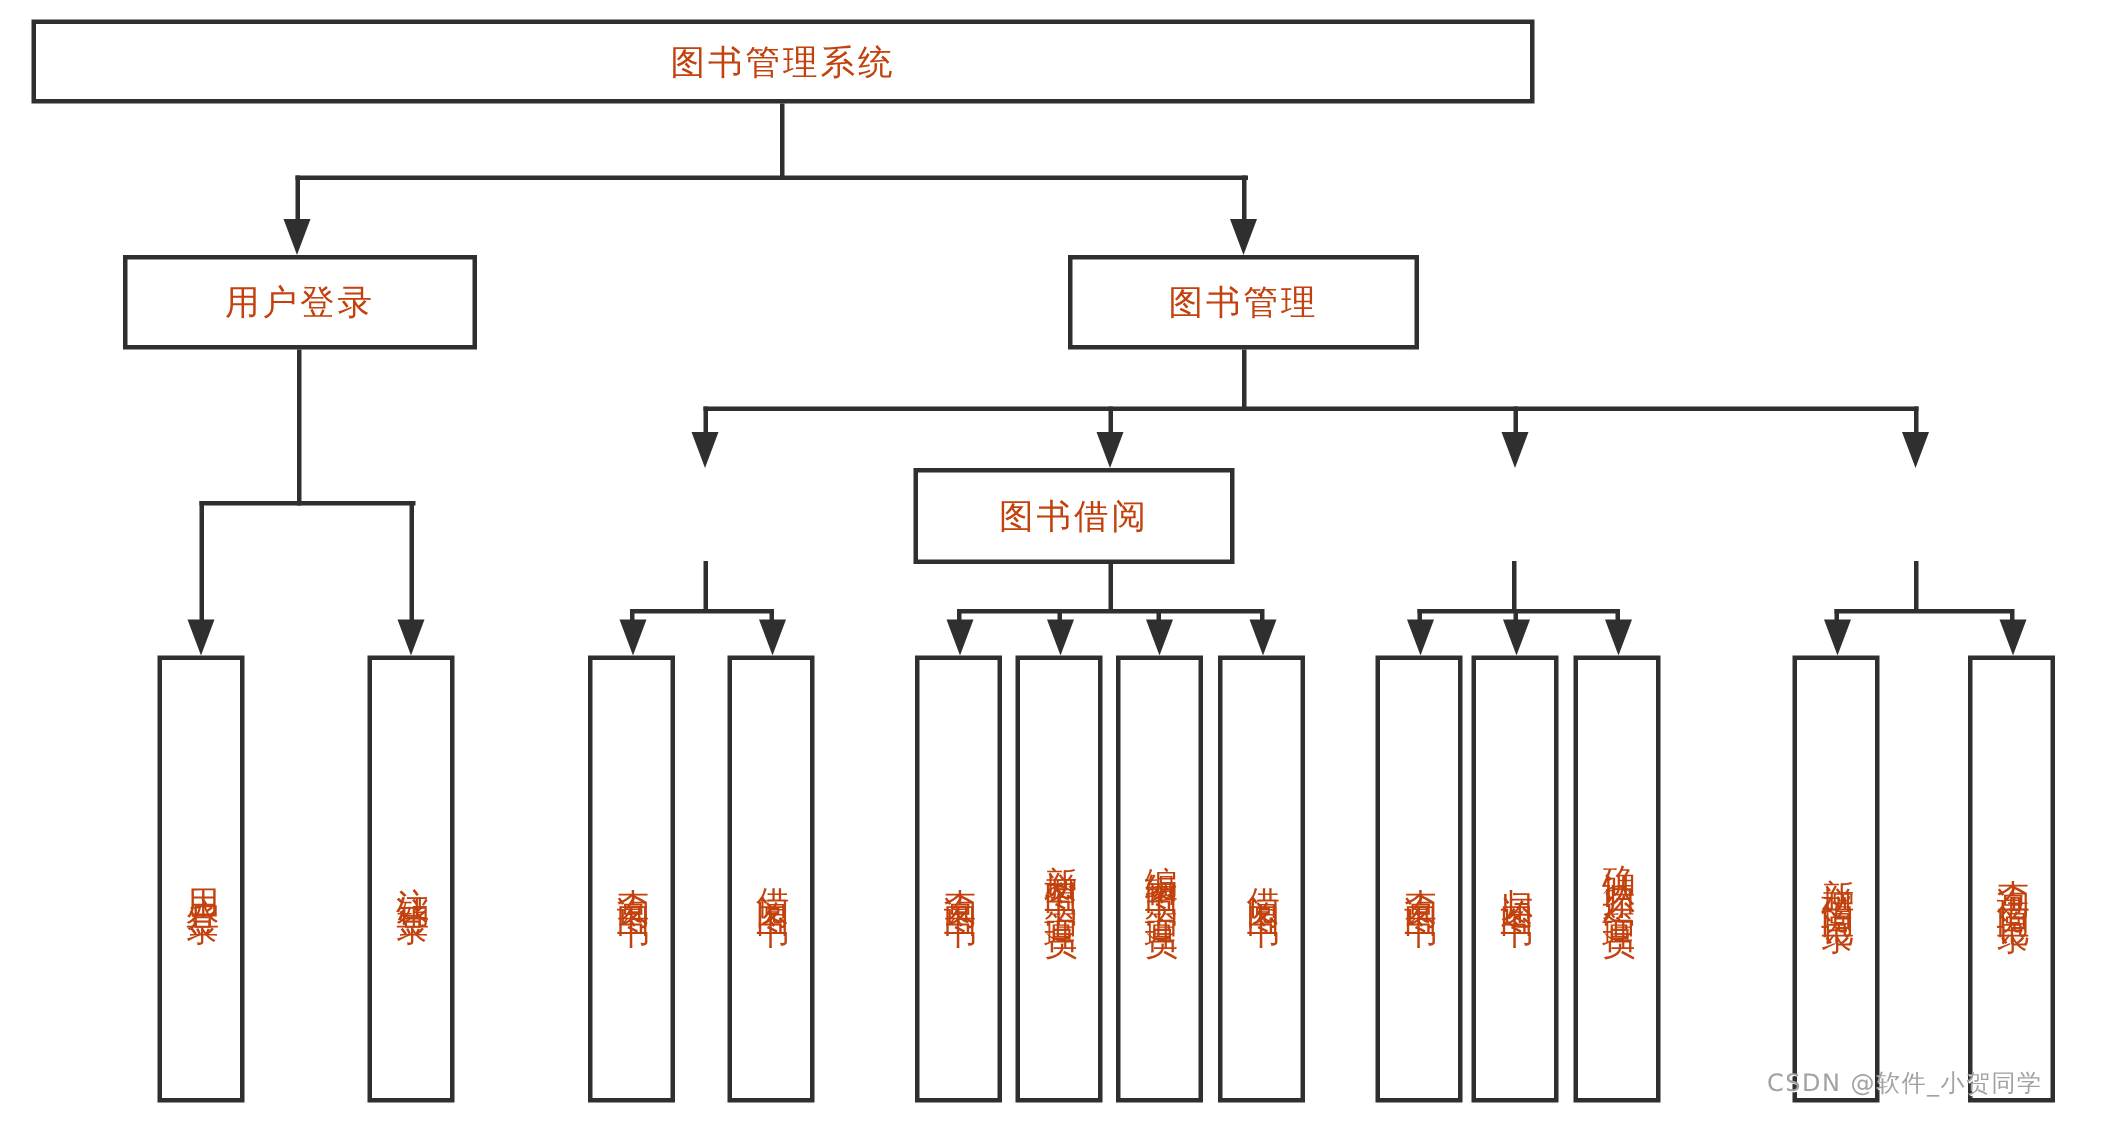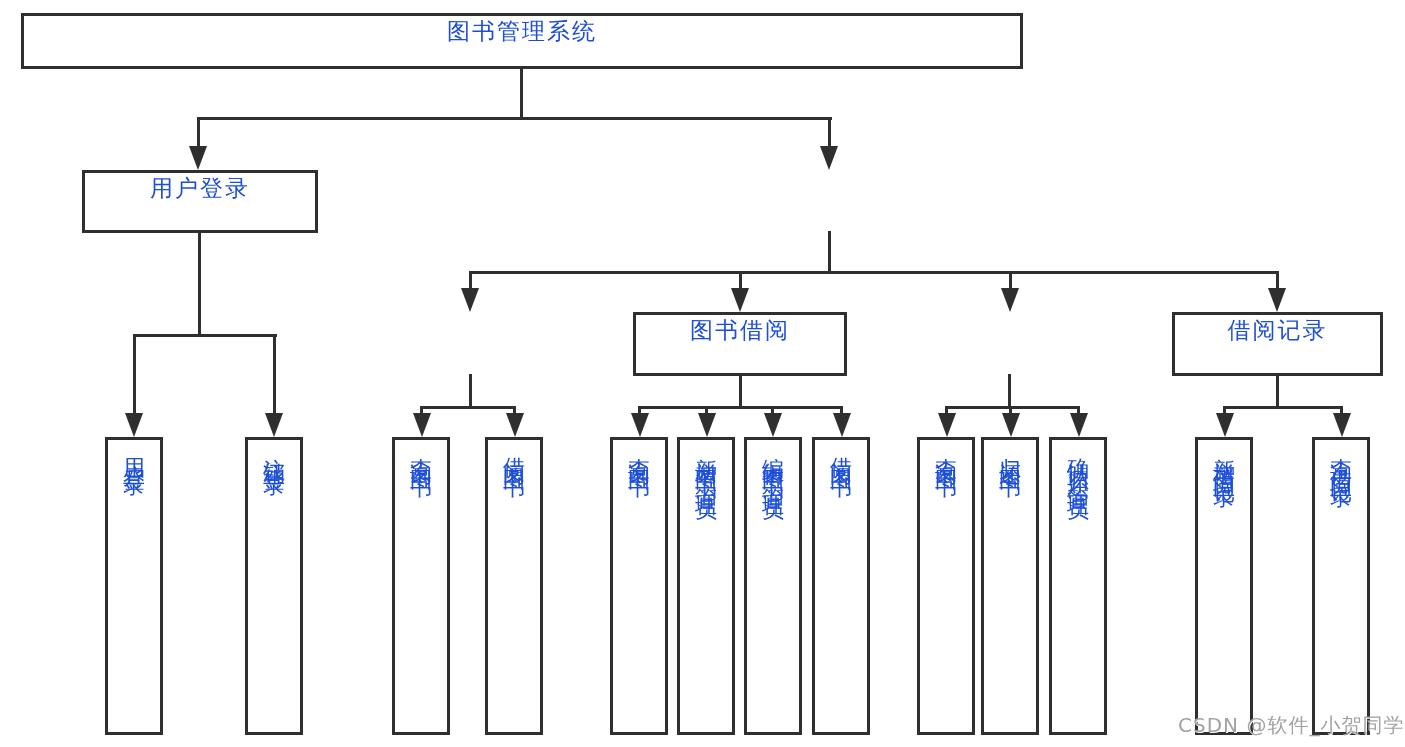--- a/index.html
+++ b/index.html
@@ -3,39 +3,39 @@
 <meta charset="utf-8">
 <style>
   html, body { margin:0; padding:0; background:#ffffff; }
   .canvas {
     position:relative; width:1405px; height:747px; background:#ffffff;
     font-family:"DejaVu Sans","Liberation Sans",sans-serif; overflow:hidden;
   }
   .box {
     position:absolute; box-sizing:border-box;
     border:3px solid #2f2f2f; background:#ffffff;
-    display:flex; align-items:flex-start; justify-content:center;
-    color:#1d4ed8; z-index:2;
+    display:flex; align-items:center; justify-content:center;
+    color:#c2410c; z-index:2;
   }
   .box.h span { font-size:23px; letter-spacing:2px; white-space:nowrap; }
   .box.v span {
     writing-mode:vertical-lr; text-orientation:mixed;
     font-size:22px; letter-spacing:6px; line-height:1.1;
   }
   .hline, .vline { position:absolute; background:#2f2f2f; z-index:1; }
   .hline { height:3px; }
   .vline { width:3px; }
   .arrow {
     position:absolute; width:0; height:0; z-index:1;
     border-left:9px solid transparent; border-right:9px solid transparent;
     border-top:24px solid #2f2f2f;
   }
   .watermark {
     position:absolute; left:1178px; top:712px; z-index:3;
-    font-size:20px; color:#a2a2a2; letter-spacing:1px; white-space:nowrap;
+    font-size:16px; color:#a2a2a2; letter-spacing:1px; white-space:nowrap;
     text-shadow:1px 1px 0 #ffffff;
   }
 </style>
 </head>
 <body>
 
 <div class="canvas">
 
   <div class="box h" style="left:21px;top:13px;width:1002px;height:56px">
     <span>图书管理系统</span>
@@ -44,44 +44,44 @@
   <div class="vline" style="left:520px;top:66px;height:53px"></div>
   <div class="hline" style="left:197px;top:117px;width:635px"></div>
   <div class="vline" style="left:197px;top:117px;height:32px"></div>
   <div class="arrow" style="left:189px;top:146px"></div>
   <div class="vline" style="left:828px;top:117px;height:32px"></div>
   <div class="arrow" style="left:820px;top:146px"></div>
 
   <div class="box h" style="left:82px;top:170px;width:236px;height:63px">
     <span>用户登录</span>
   </div>
+  <div class="box h" style="left:712px;top:170px;width:234px;height:63px">
+    <span>图书管理</span>
+  </div>
 
   <div class="vline" style="left:198px;top:231px;height:106px"></div>
   <div class="hline" style="left:133px;top:334px;width:144px"></div>
   <div class="vline" style="left:133px;top:334px;height:82px"></div>
   <div class="arrow" style="left:125px;top:413px"></div>
   <div class="vline" style="left:273px;top:334px;height:82px"></div>
   <div class="arrow" style="left:265px;top:413px"></div>
 
   <div class="vline" style="left:828px;top:231px;height:42px"></div>
   <div class="hline" style="left:469px;top:271px;width:810px"></div>
   <div class="vline" style="left:469px;top:271px;height:20px"></div>
   <div class="arrow" style="left:461px;top:288px"></div>
   <div class="vline" style="left:739px;top:271px;height:20px"></div>
   <div class="arrow" style="left:731px;top:288px"></div>
   <div class="vline" style="left:1009px;top:271px;height:20px"></div>
   <div class="arrow" style="left:1001px;top:288px"></div>
   <div class="vline" style="left:1276px;top:271px;height:20px"></div>
   <div class="arrow" style="left:1268px;top:288px"></div>
 
-  <div class="box h" style="left:633px;top:312px;width:214px;height:64px">
+  <div class="box h" style="left:609px;top:312px;width:214px;height:64px">
     <span>图书借阅</span>
-  </div>
-  <div class="box h" style="left:1172px;top:312px;width:211px;height:64px">
-    <span>借阅记录</span>
   </div>
 
   <div class="vline" style="left:469px;top:374px;height:34px"></div>
   <div class="hline" style="left:420px;top:406px;width:95px"></div>
   <div class="vline" style="left:420px;top:406px;height:10px"></div>
   <div class="arrow" style="left:413px;top:413px"></div>
   <div class="vline" style="left:513px;top:406px;height:10px"></div>
   <div class="arrow" style="left:506px;top:413px"></div>
 
   <div class="vline" style="left:739px;top:374px;height:34px"></div>

